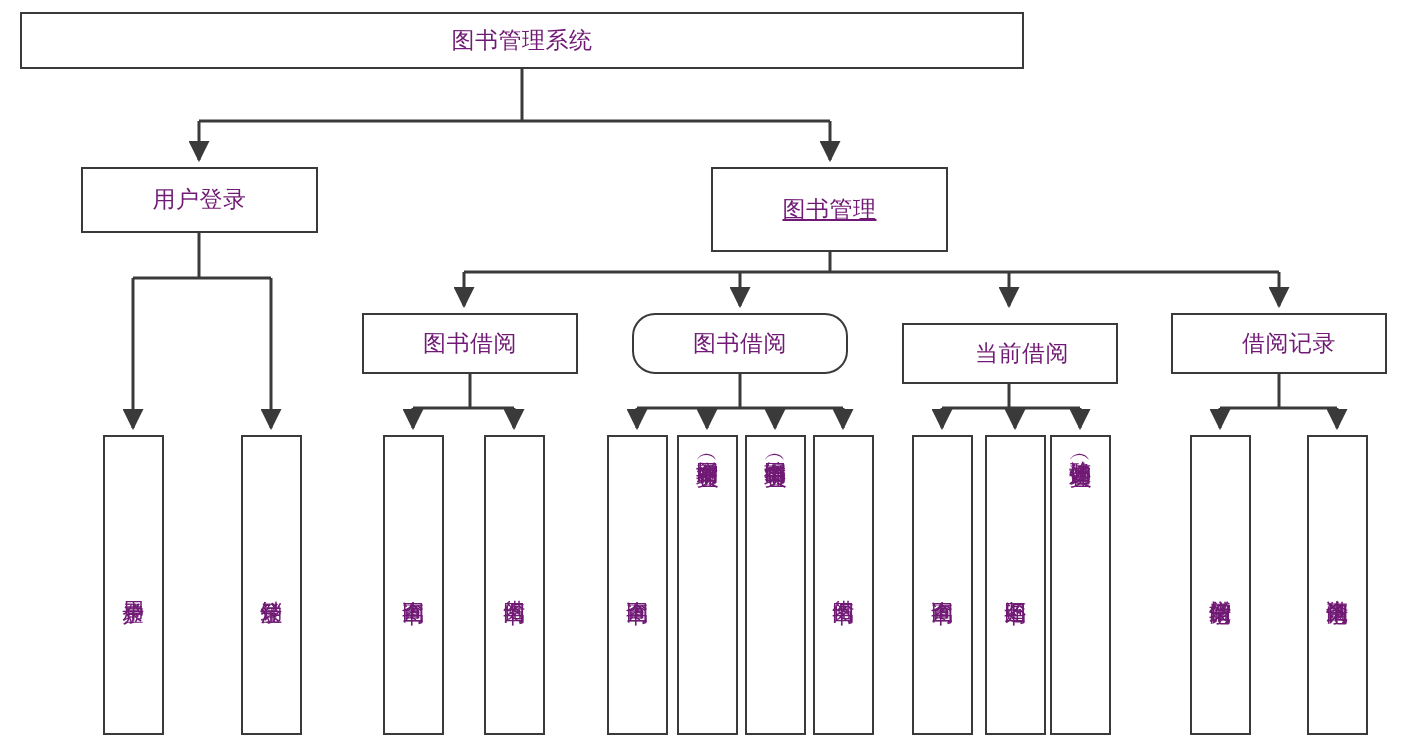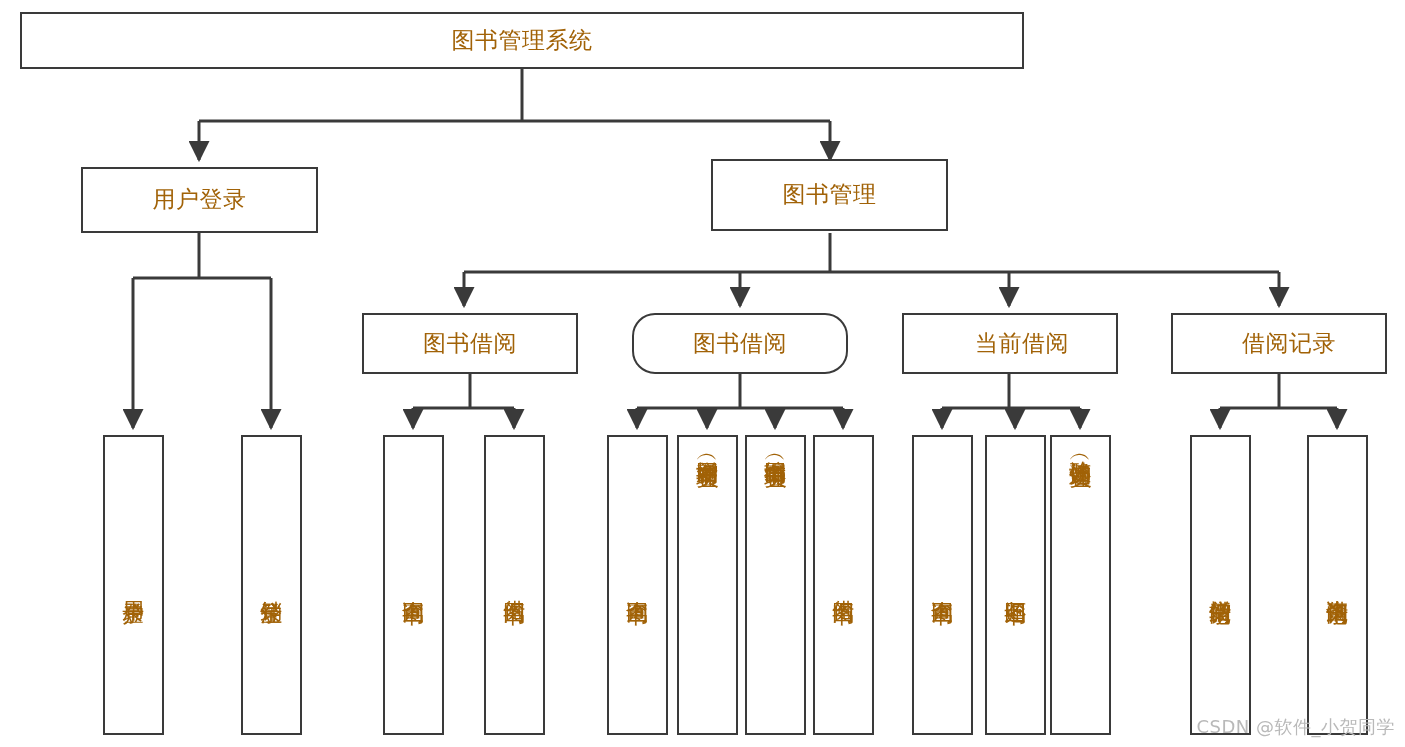--- a/index.html
+++ b/index.html
@@ -26,21 +26,21 @@
     height: 747px;
   }
   .node-box {
     position: absolute;
     box-sizing: border-box;
     border: 2px solid #3a3a3a;
     background: #ffffff;
     display: flex;
     align-items: center;
     justify-content: center;
-    color: #a16207;
+    color: #701a75;
   }
   .node-label-h {
     font-size: 23px;
     line-height: 1.1;
     letter-spacing: 0.5px;
     white-space: nowrap;
   }
   .node-box.vertical {
     align-items: flex-start;
     justify-content: center;
@@ -128,31 +128,31 @@
     </g>
   </svg>
 
   <div class="node-box" id="node-root" style="left: 20px; top: 12px; width: 1004px; height: 57px;">
     <span class="node-label-h">图书管理系统</span>
   </div>
 
   <div class="node-box" id="node-l2-0" style="left: 81px; top: 167px; width: 237px; height: 66px;">
     <span class="node-label-h">用户登录</span>
   </div>
-  <div class="node-box" id="node-l2-1" style="left: 711px; top: 159px; width: 237px; height: 72px;">
+  <div class="node-box" id="node-l2-1" style="left: 711px; top: 167px; width: 237px; height: 85px; text-decoration: underline;">
     <span class="node-label-h">图书管理</span>
   </div>
 
   <div class="node-box" id="node-l3-0" style="left: 362px; top: 313px; width: 216px; height: 61px;">
     <span class="node-label-h">图书借阅</span>
   </div>
   <div class="node-box" id="node-l3-1" style="left: 632px; top: 313px; width: 216px; height: 61px; border-radius: 23px;">
     <span class="node-label-h">图书借阅</span>
   </div>
-  <div class="node-box" id="node-l3-2" style="left: 902px; top: 313px; width: 216px; height: 61px; padding-left: 24px;">
+  <div class="node-box" id="node-l3-2" style="left: 902px; top: 323px; width: 216px; height: 61px; padding-left: 24px;">
     <span class="node-label-h">当前借阅</span>
   </div>
   <div class="node-box" id="node-l3-3" style="left: 1171px; top: 313px; width: 216px; height: 61px; padding-left: 20px;">
     <span class="node-label-h">借阅记录</span>
   </div>
 
   <div class="node-box vertical center-text" id="node-leaf-0" style="left: 103px; top: 435px; width: 61px; height: 300px;">
     <span class="node-label-v">用户登录</span>
   </div>
   <div class="node-box vertical center-text" id="node-leaf-1" style="left: 241px; top: 435px; width: 61px; height: 300px;">
@@ -185,14 +185,13 @@
   <div class="node-box vertical" id="node-leaf-10" style="left: 1050px; top: 435px; width: 61px; height: 300px;">
     <span class="node-label-v">确认归还（管理员）</span>
   </div>
   <div class="node-box vertical center-text" id="node-leaf-11" style="left: 1190px; top: 435px; width: 61px; height: 300px;">
     <span class="node-label-v">新增借阅记录</span>
   </div>
   <div class="node-box vertical center-text" id="node-leaf-12" style="left: 1307px; top: 435px; width: 61px; height: 300px;">
     <span class="node-label-v">查询借阅记录</span>
   </div>
 
-  <div id="watermark">CSDN @软件_小贺同学</div>
 </div>
 
 </body></html>

